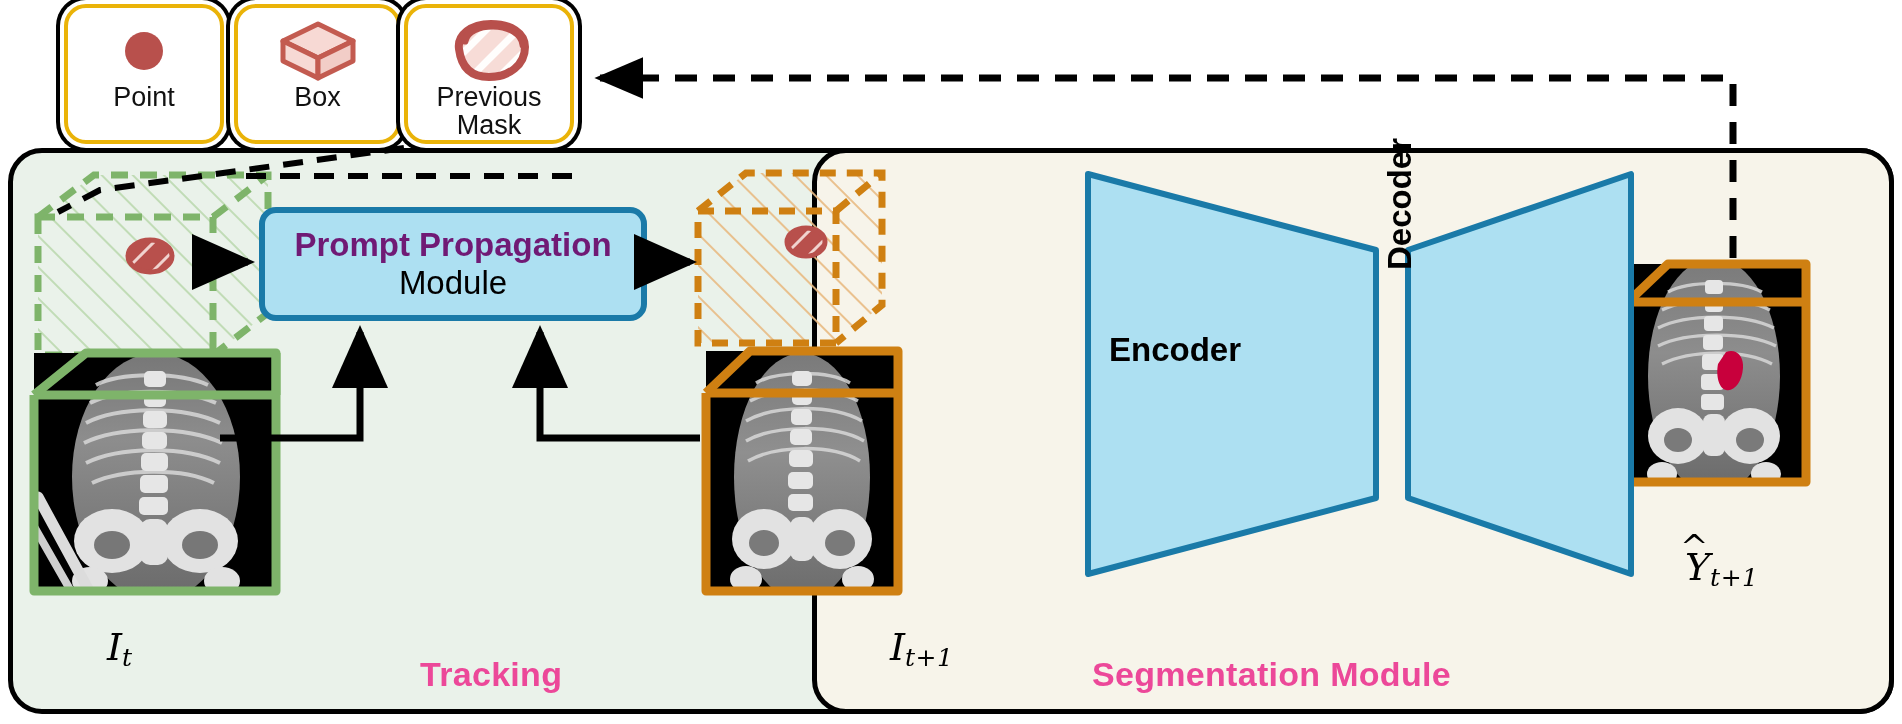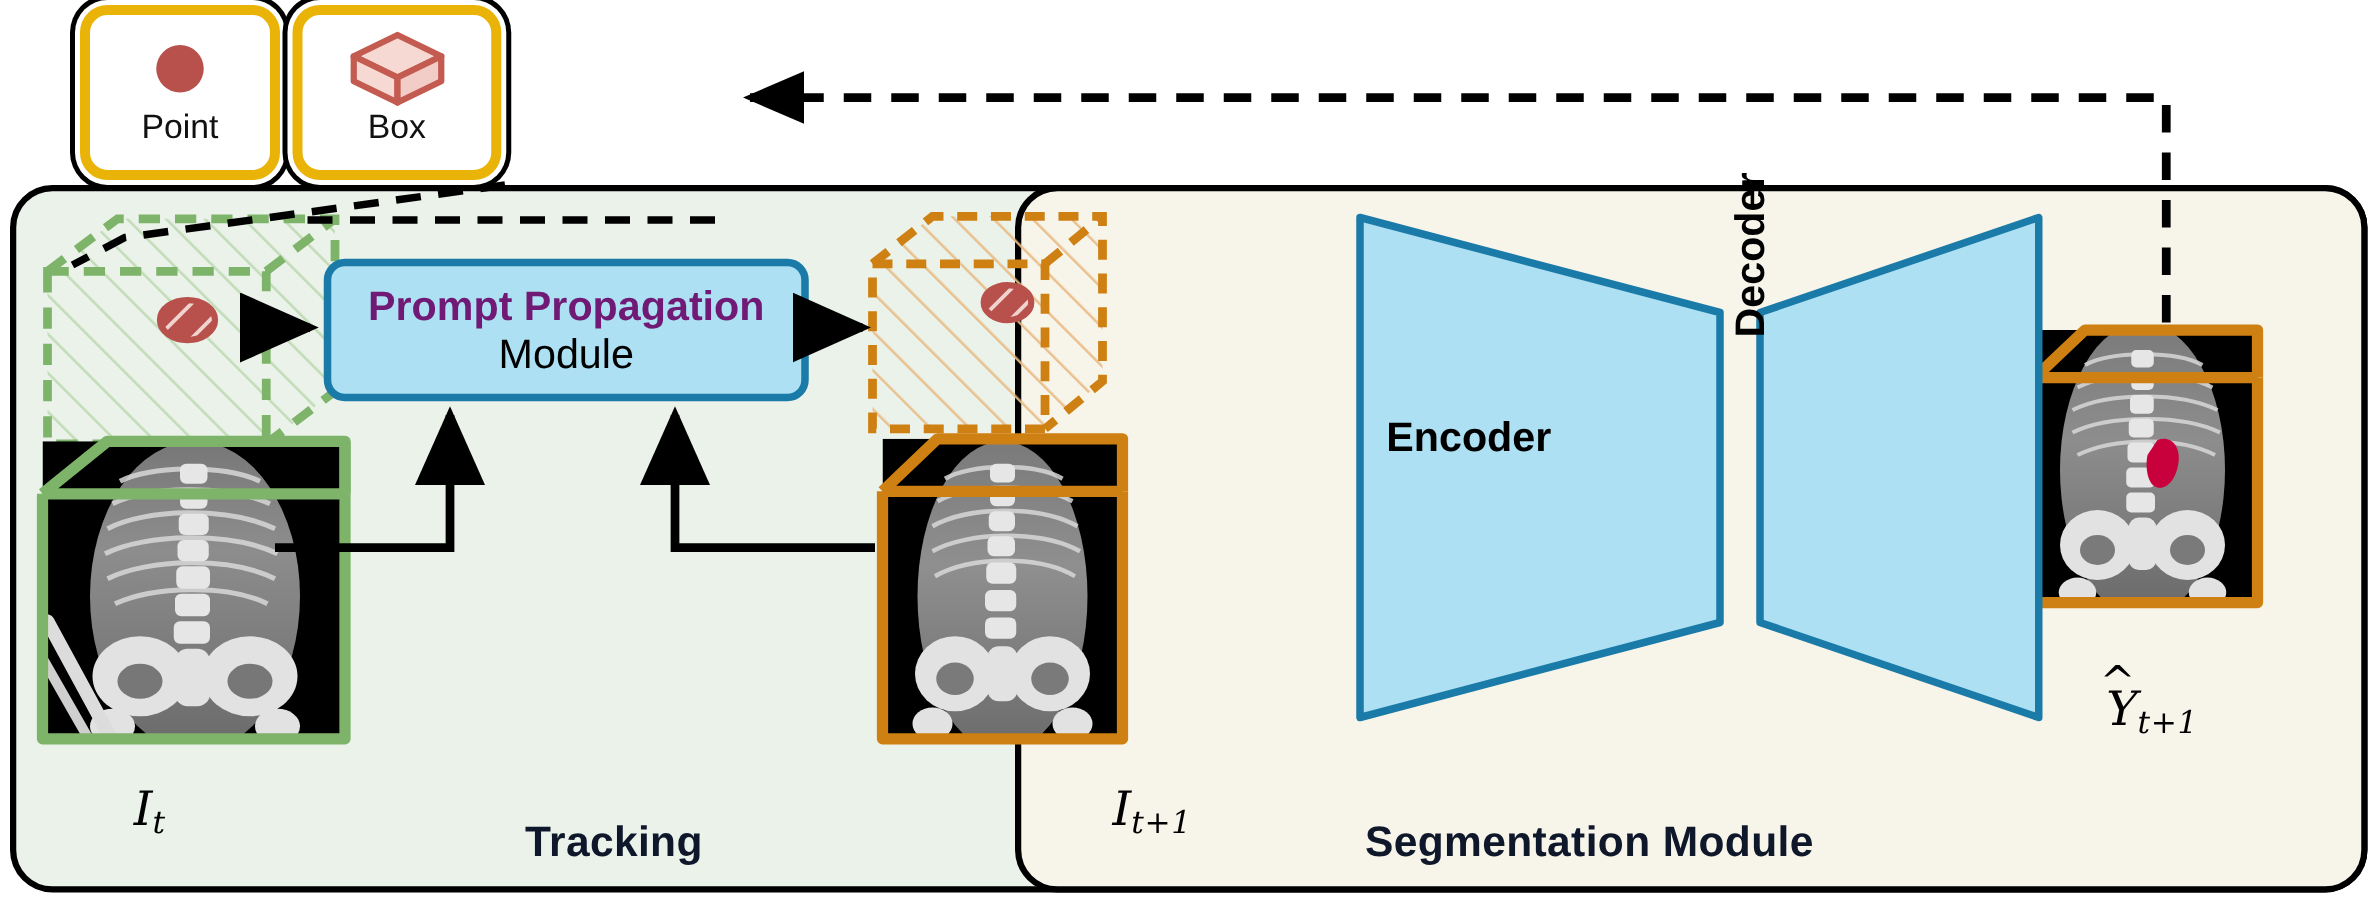--- a/index.html
+++ b/index.html
@@ -36,34 +36,34 @@
     left: 812px; top: 148px;
     width: 1082px; height: 566px;
     background: #f7f4ea;
     z-index: 2;
   }
 
   .panel-label {
     position: absolute;
     font-weight: bold;
     font-size: 34px;
-    color: #0f172a;
+    color: #ec4899;
     letter-spacing: 0.3px;
     white-space: nowrap;
   }
   #tracking-label { left: 420px; top: 655px; z-index: 6; }
   #segmentation-label { left: 1092px; top: 655px; z-index: 6; text-align: center; }
 
   
   .prompt-card {
     position: absolute;
     top: 4px;
     height: 140px;
     background: #ffffff;
-    border: 8px solid #eab308;
+    border: 4px solid #eab308;
     border-radius: 22px;
     box-sizing: border-box;
     z-index: 30;
     box-shadow: 0 0 0 4px #ffffff, 0 0 0 8px #000000;
   }
   .prompt-card .card-body {
     position: absolute;
     left: 0; right: 0; top: 0; bottom: 0;
     display: flex;
     flex-direction: column;
@@ -203,20 +203,47 @@
         <svg width="78" height="62" viewBox="0 0 78 62">
           <polygon points="39,4 74,21 39,38 4,21" fill="#f7d9d4" stroke="#c35b50" stroke-width="5" stroke-linejoin="round"></polygon>
           <polygon points="4,21 39,38 39,58 4,41" fill="#f7d9d4" stroke="#c35b50" stroke-width="5" stroke-linejoin="round"></polygon>
           <polygon points="74,21 39,38 39,58 74,41" fill="#f2cdc7" stroke="#c35b50" stroke-width="5" stroke-linejoin="round"></polygon>
         </svg>
       </div>
       <div class="card-label">Box</div>
     </div>
   </div>
 
+  <div class="prompt-card" id="card-mask">
+    <div class="card-body">
+      <div class="card-icon-wrap">
+        <svg width="88" height="64" viewBox="0 0 88 64">
+          <defs>
+            <clipPath id="blobclip">
+              <path d="M14,30 C12,16 26,5 46,5 C66,5 80,14 80,28 C80,46 64,58 44,58 C24,58 16,46 14,30 Z"></path>
+            </clipPath>
+          </defs>
+          <g clip-path="url(#blobclip)">
+            <rect x="0" y="0" width="88" height="64" fill="#f7dcd7"></rect>
+            <g stroke="#ffffff" stroke-width="7" opacity="0.95">
+              <line x1="-10" y1="28" x2="40" y2="-22"></line>
+              <line x1="2" y1="50" x2="56" y2="-4"></line>
+              <line x1="16" y1="68" x2="72" y2="12"></line>
+              <line x1="36" y1="76" x2="92" y2="20"></line>
+              <line x1="58" y1="84" x2="104" y2="38"></line>
+            </g>
+          </g>
+          <path d="M14,30 C12,16 26,5 46,5 C66,5 80,14 80,28 C80,46 64,58 44,58 C24,58 16,46 14,30 Z" fill="none" stroke="#b8504c" stroke-width="8" stroke-linecap="round"></path>
+          <path d="M20,22 C22,12 34,7 48,7 C64,7 77,15 78,26" fill="none" stroke="#b8504c" stroke-width="7" stroke-linecap="round"></path>
+        </svg>
+      </div>
+      <div class="card-label">Previous
+Mask</div>
+    </div>
+  </div>
 
   <svg class="hatch-cube" style="left:28px; top:165px; width:250px; height:200px;" viewBox="0 0 250 200">
 
     <polygon points="10,52 66,10 240,10 185,52" fill="url(#hatch-green)" opacity="0.9"></polygon>
     <polygon points="185,52 240,10 240,148 185,190" fill="url(#hatch-green)" opacity="0.9"></polygon>
     <polygon points="10,52 185,52 185,190 10,190" fill="url(#hatch-green)" opacity="0.9"></polygon>
 
     <g fill="none" stroke="#7eb46a" stroke-width="7" stroke-dasharray="17 12" stroke-linecap="butt">
       <polygon points="10,52 185,52 185,190 10,190"></polygon>
       <polyline points="10,52 66,10 240,10 240,148 185,190"></polyline>

